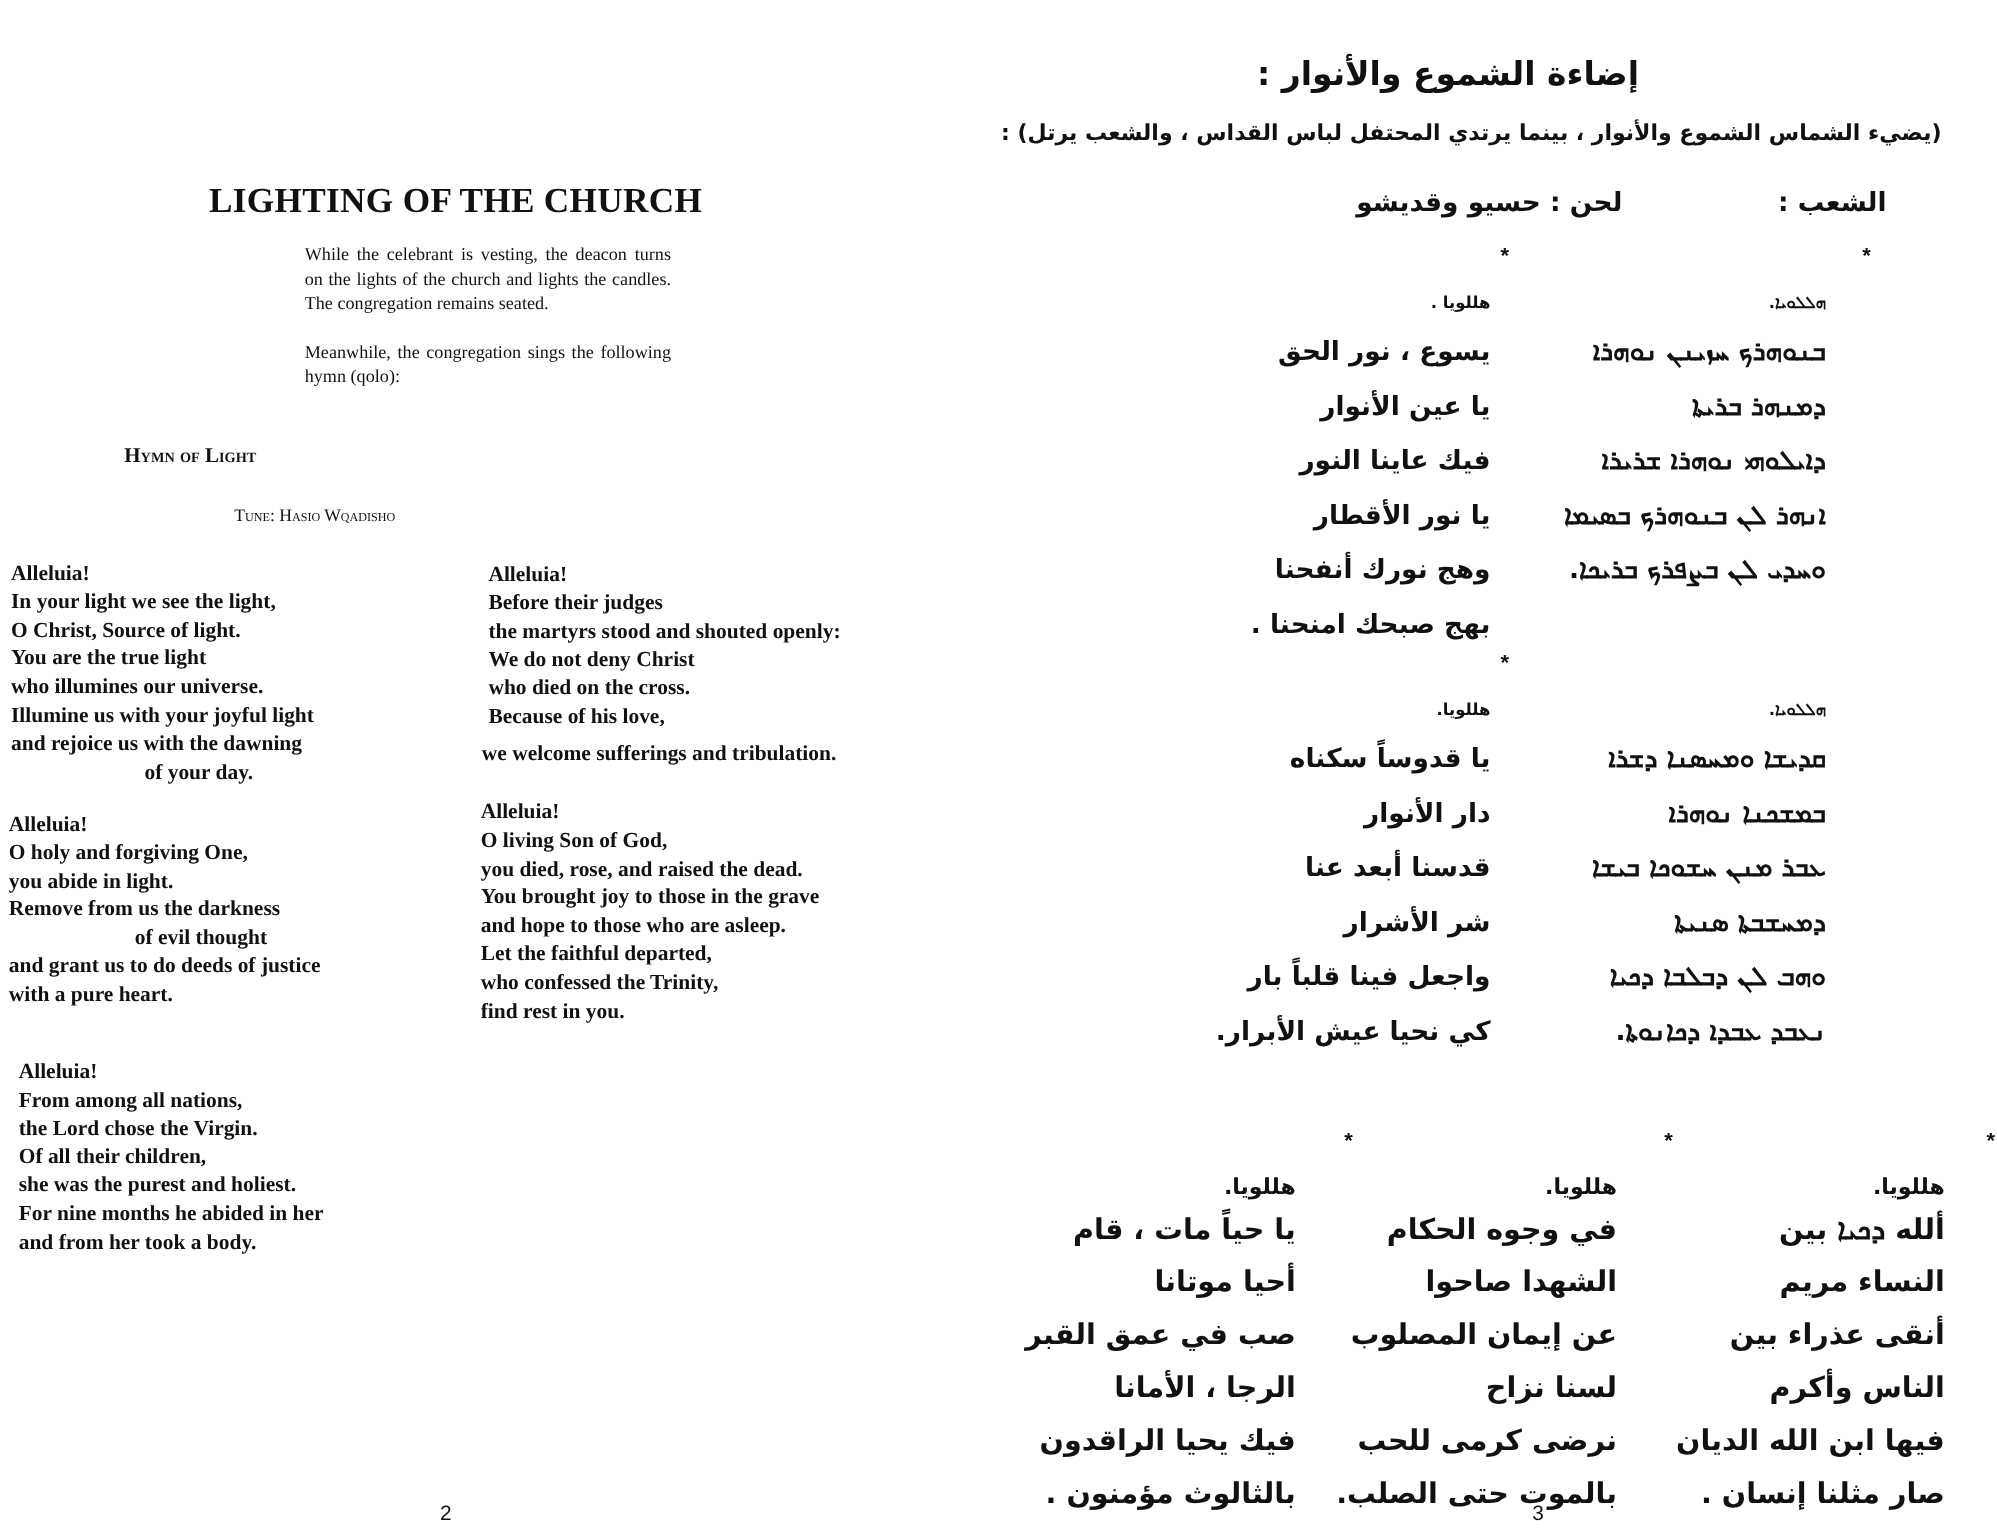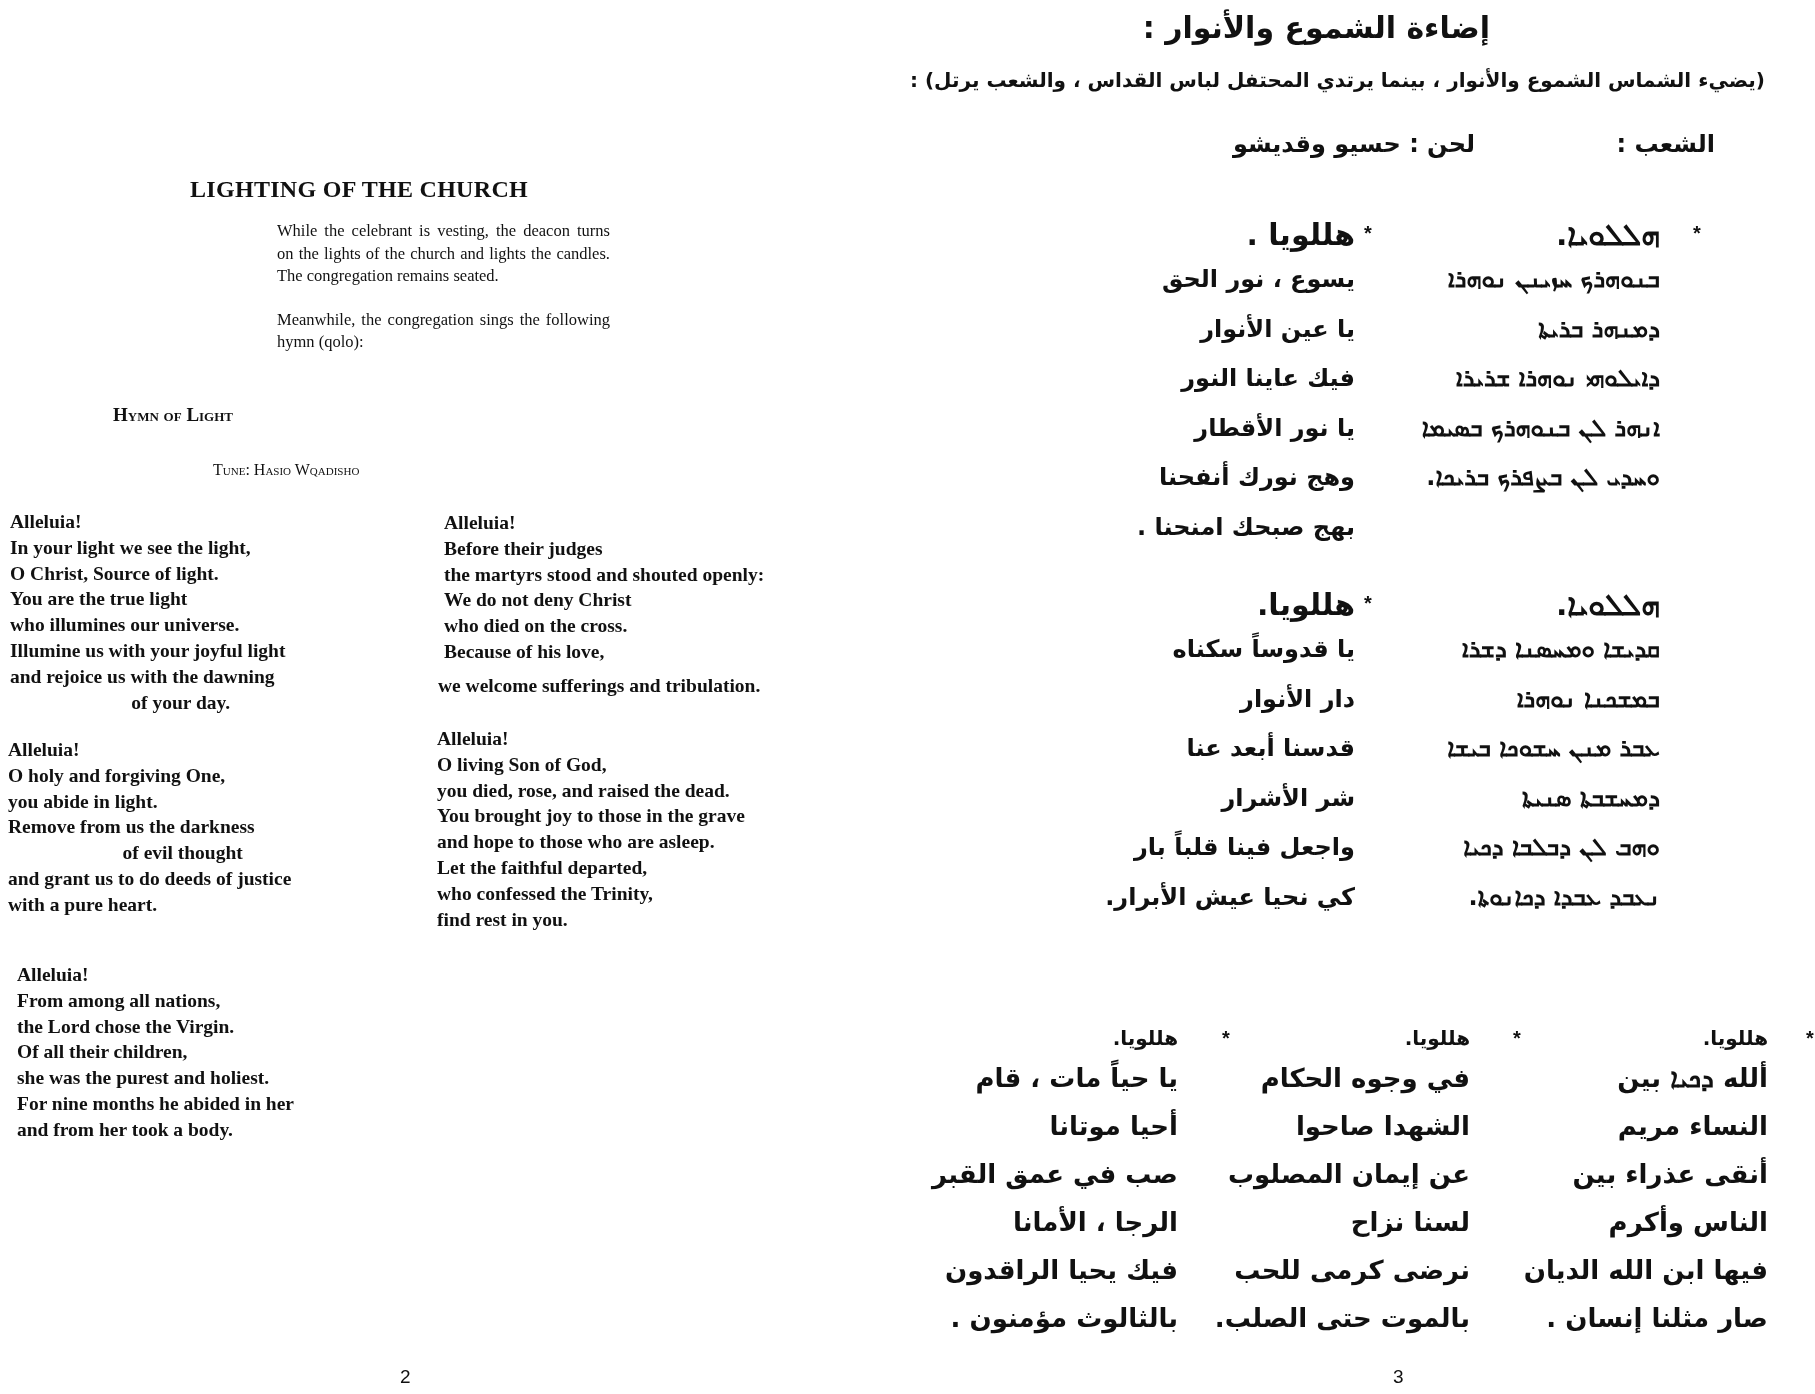--- a/index.html
+++ b/index.html
@@ -3,48 +3,48 @@
 <meta charset="utf-8">
 <style>
   html, body { margin: 0; padding: 0; background: #ffffff; }
   body {
     width: 1815px; height: 1394px; position: relative; overflow: hidden;
     color: #111111;
     font-family: "Liberation Serif", "DejaVu Serif", serif;
   }
   .abs { position: absolute; }
   .title {
-    left: 190px; top: 176px; font-size: 24px; font-weight: bold; letter-spacing: 0.3px; white-space: nowrap; text-align: center;
+    left: 190px; top: 164px; font-size: 32px; font-weight: bold; letter-spacing: 0.3px; white-space: nowrap; text-align: center;
   }
   .intro {
     left: 277px; width: 333px; font-size: 16.5px; line-height: 22.5px; text-align: justify;
   }
   .intro p { margin: 0 0 21px 0; }
   .hymn-title {
     left: 113px; top: 404px; font-size: 19px; font-weight: bold; font-variant: small-caps; white-space: nowrap;
   }
   .tune {
     left: 213px; top: 461px; font-size: 16px; font-variant: small-caps; white-space: nowrap; text-align: center;
   }
   .stanza {
     font-size: 19.5px; font-weight: bold; line-height: 25.8px; white-space: nowrap;
   }
   .stanza div.indent { padding-left: 66px; text-align: center; }
   .page-num {
     font-family: "Liberation Sans", "DejaVu Sans", sans-serif; font-size: 19px;
   }
   
-  .rtl { direction: rtl; unicode-bidi: embed; white-space: nowrap; }
+  .rtl { direction: rtl; unicode-bidi: embed; white-space: nowrap; margin-top: 40px; }
   .ar-title { right: 325px; top: 10px; font-size: 30px; font-family: "DejaVu Sans", sans-serif; font-weight: bold; }
   .ar-rubric { right: 50px; top: 68px; font-size: 20px; font-family: "DejaVu Sans", sans-serif; font-weight: bold; }
   .ar-tune-label { right: 100px; top: 130px; font-size: 24px; font-family: "DejaVu Sans", sans-serif; font-weight: bold; }
   .ar-tune { right: 340px; top: 130px; font-size: 24px; font-family: "DejaVu Sans", sans-serif; font-weight: bold; }
   .col-lines { font-family: "DejaVu Sans", sans-serif; font-weight: bold; }
   .col-lines .line { height: 49.5px; line-height: 49.5px; font-size: 24px; }
-  .col-lines .head { height: 40px; line-height: 40px; font-size: 30px; }
+  .col-lines .head { height: 40px; line-height: 40px; font-size: 15px; }
   .asterisk { font-family: "Liberation Sans", sans-serif; font-size: 20px; font-weight: bold; }
   .bot-lines { font-family: "DejaVu Sans", sans-serif; font-weight: bold; }
   .bot-lines .head { height: 32px; line-height: 32px; font-size: 20px; }
   .bot-lines .line { height: 48px; line-height: 48px; font-size: 26px; }
 </style>
 </head>
 <body>
 
 <div>
   <div class="abs title">LIGHTING OF THE CHURCH</div>

